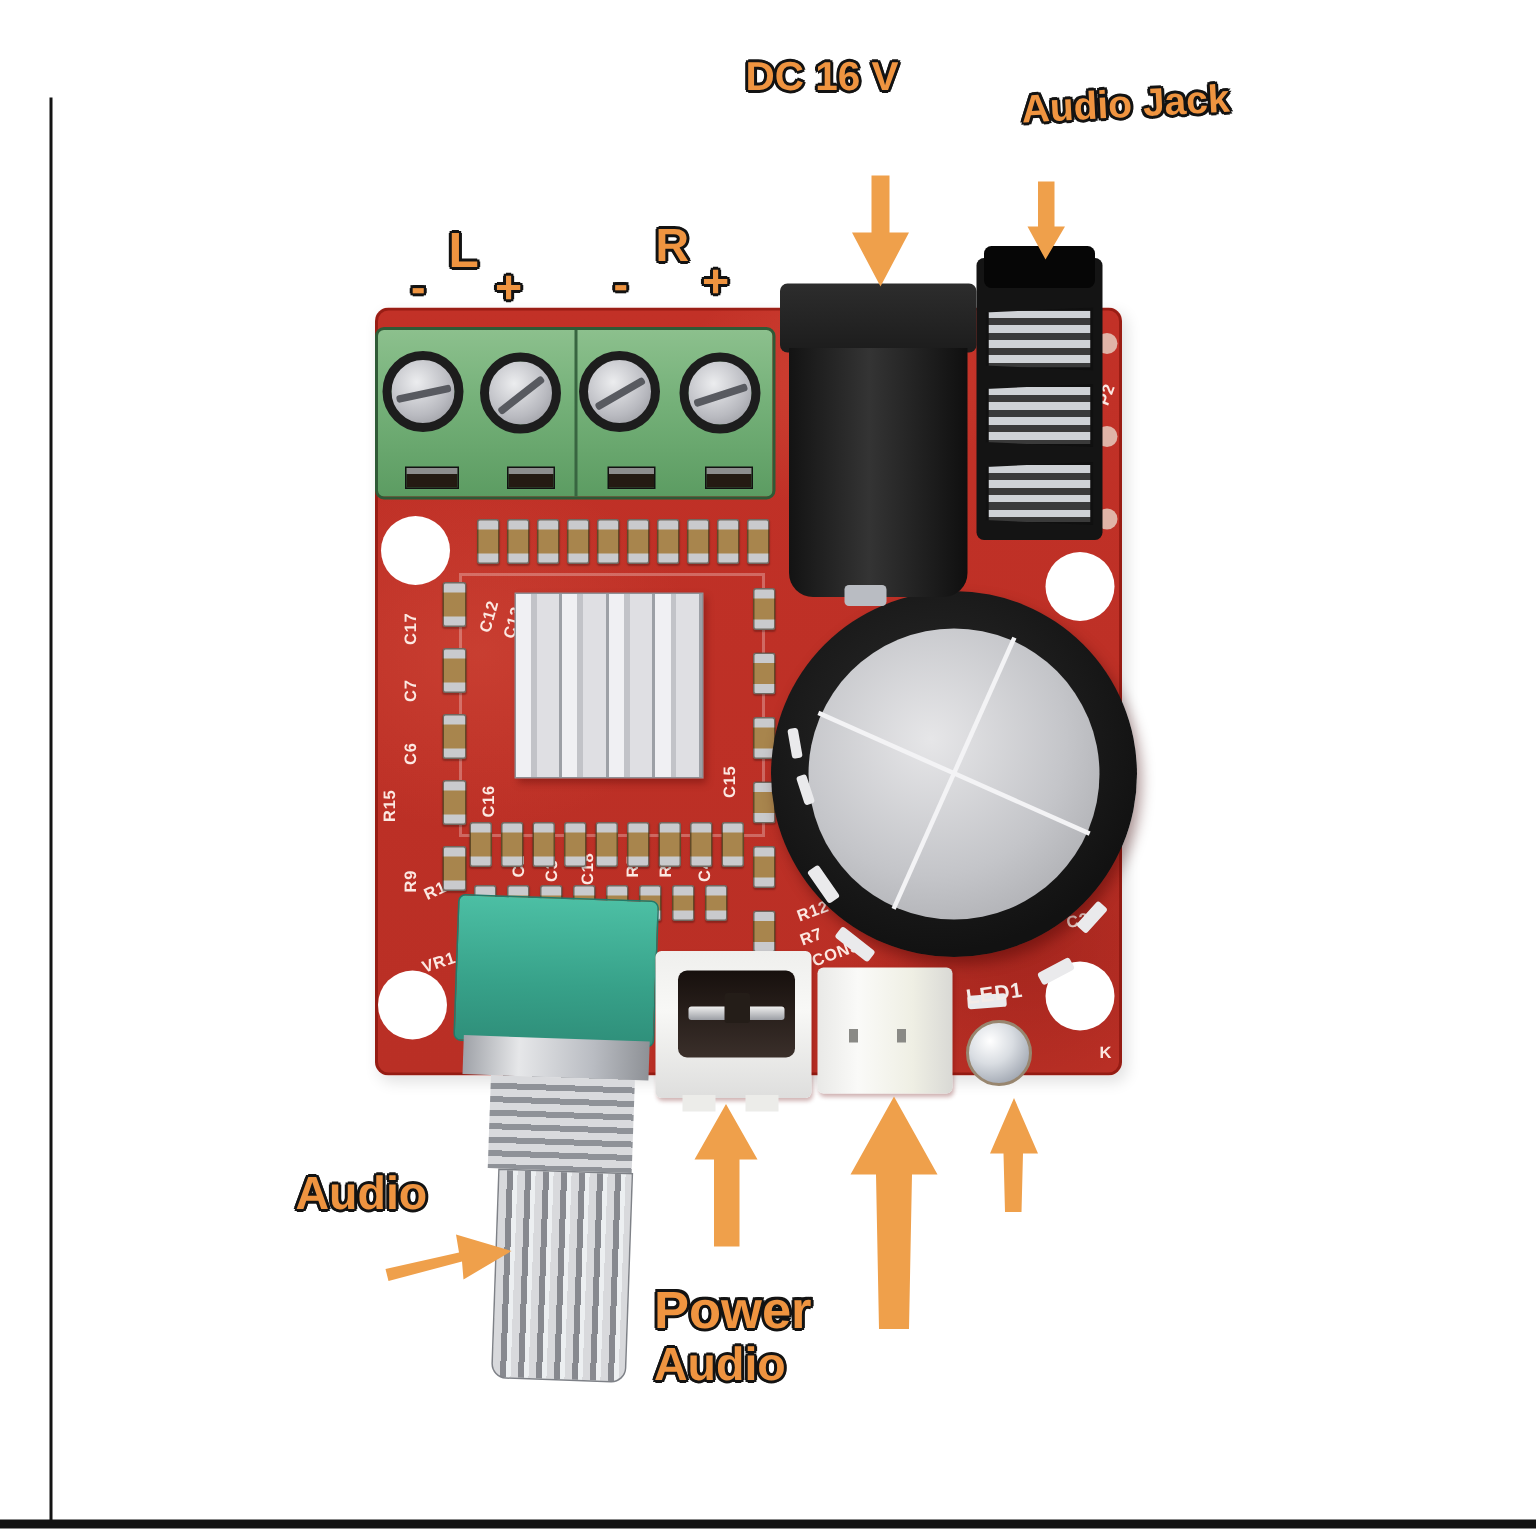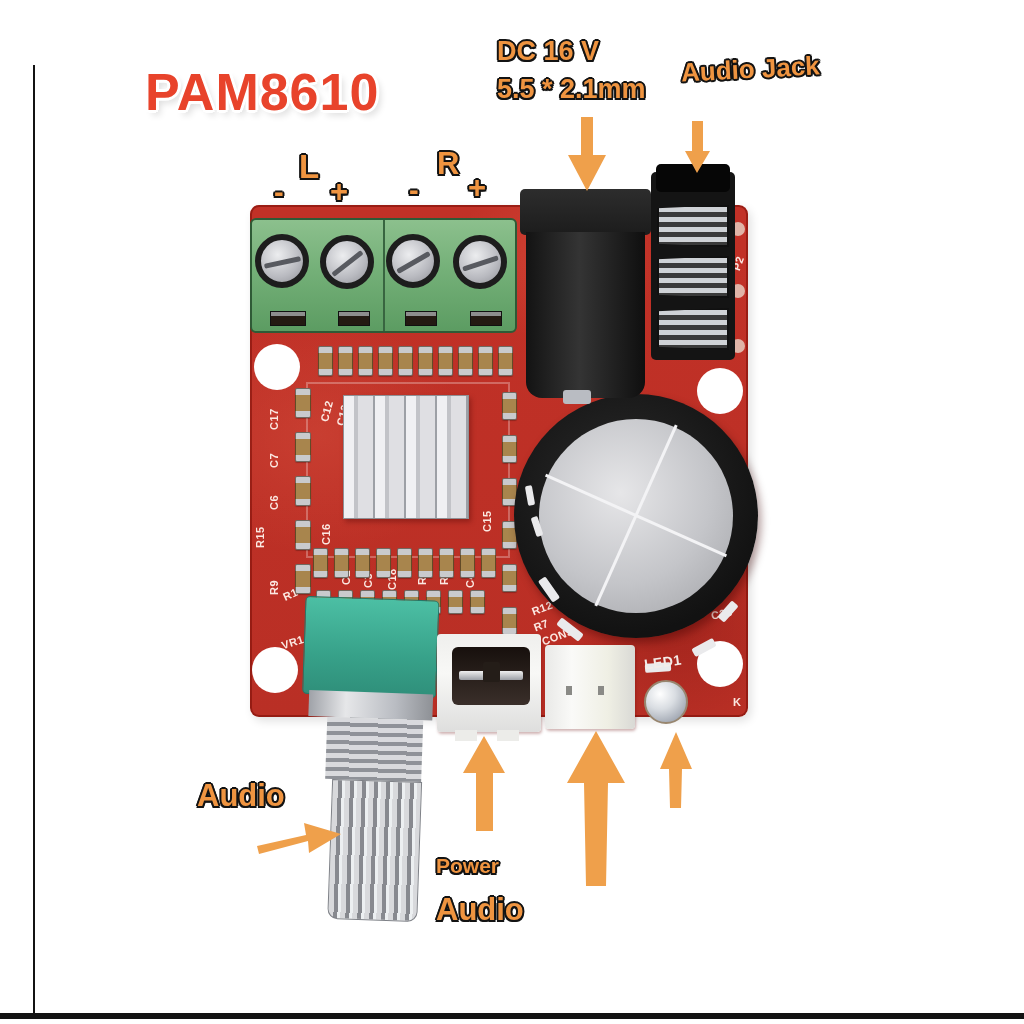--- a/index.html
+++ b/index.html
@@ -25,21 +25,21 @@
   .lbl-dc1{left:497px;top:36px;font-size:27px;}
   .lbl-dc2{left:497px;top:74px;font-size:27px;}
   .lbl-audio{left:681px;top:54px;font-size:26px;transform:rotate(-3deg);}
   .lbl-L{left:299px;top:148px;font-size:33px;}
   .lbl-R{left:437px;top:146px;font-size:31px;}
   .lbl-lm{left:274px;top:176px;font-size:29px;}
   .lbl-lp{left:330px;top:174px;font-size:31px;}
   .lbl-rm{left:409px;top:174px;font-size:29px;}
   .lbl-rp{left:468px;top:170px;font-size:31px;}
   .lbl-volume{left:197px;top:778px;font-size:31px;}
-  .lbl-pow1{left:436px;top:854px;font-size:21px;}
+  .lbl-pow1{left:436px;top:854px;font-size:35px;}
   .lbl-pow2{left:436px;top:892px;font-size:31px;}
   .lbl-mute{left:572px;top:888px;font-size:31px;}
   .lbl-pled{left:655px;top:834px;font-size:29px;}
 
   
   .arrows{position:absolute;left:0;top:0;width:1024px;height:1024px;z-index:5;pointer-events:none;}
   .arrows polygon{fill:var(--arrow-orange,#efa04b);}
 
   
   .board{position:absolute;left:250px;top:205px;width:498px;height:512px;border-radius:9px;z-index:1;
@@ -163,24 +163,22 @@
            color:#f4ece8;transform:rotate(-8deg);letter-spacing:.5px;}
 </style>
 </head>
 <body>
 
 <div id="stage">
 
   <div class="frame-left"></div>
   <div class="frame-bottom"></div>
 
-  <div class="title">PAM8610</div>
 
   <div class="lbl lbl-dc1">DC 16 V</div>
-  <div class="lbl lbl-dc2">5.5 * 2.1mm</div>
   <div class="lbl lbl-audio">Audio Jack</div>
   <div class="lbl lbl-L">L</div>
   <div class="lbl lbl-R">R</div>
   <div class="lbl lbl-lm">-</div>
   <div class="lbl lbl-lp">+</div>
   <div class="lbl lbl-rm">-</div>
   <div class="lbl lbl-rp">+</div>
   <div class="lbl lbl-volume">Audio</div>
   <div class="lbl lbl-pow1">Power</div>
   <div class="lbl lbl-pow2">Audio</div>

